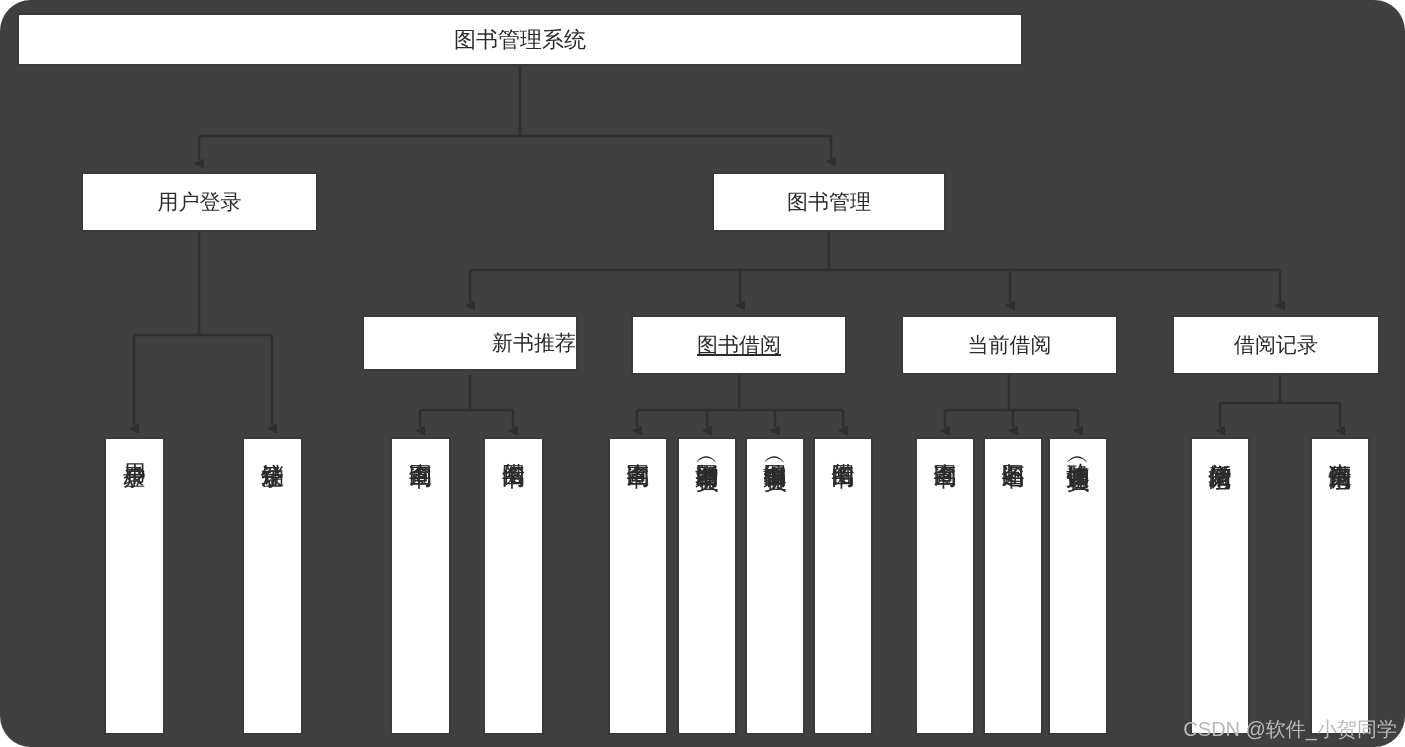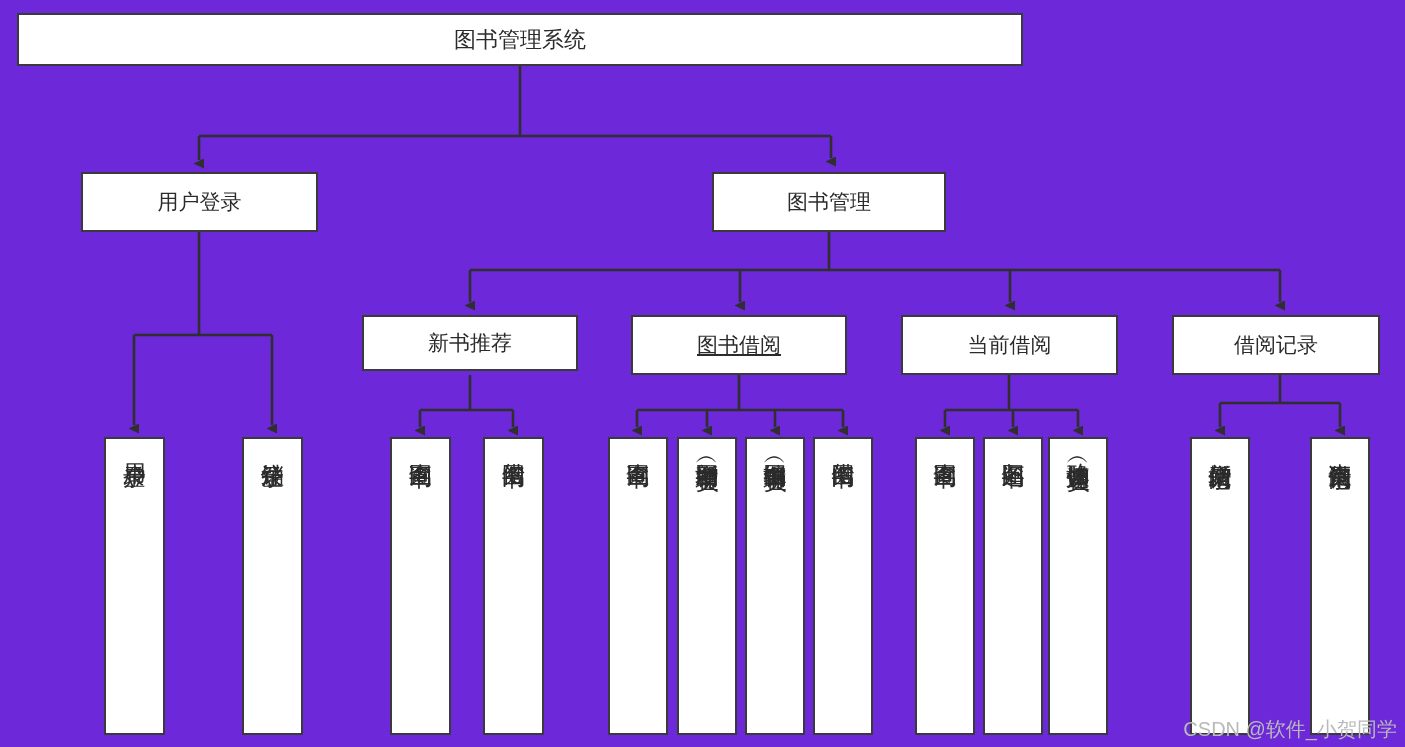--- a/index.html
+++ b/index.html
@@ -7,22 +7,23 @@
     padding: 0;
     background: #ffffff;
   }
   body {
     font-family: "Liberation Sans", "DejaVu Sans", sans-serif;
   }
   #canvas {
     position: relative;
     width: 1405px;
     height: 747px;
-    background: #6d28d9;
+    background: #404040;
     overflow: hidden;
+    border-radius: 31px;
   }
   #edges {
     position: absolute;
     left: 0;
     top: 0;
     width: 1405px;
     height: 747px;
     pointer-events: none;
   }
   .node {
@@ -132,21 +133,21 @@
     <span class="node-label">图书管理系统</span>
   </div>
 
   <div class="node horiz" style="left:81px; top:172px; width:237px; height:60px;">
     <span class="node-label">用户登录</span>
   </div>
   <div class="node horiz" style="left:712px; top:172px; width:234px; height:60px;">
     <span class="node-label">图书管理</span>
   </div>
 
-  <div class="node horiz" style="left:362px; top:315px; width:216px; height:56px;">
+  <div class="node horiz" style="left:362px; top:315px; width:216px; height:56px;justify-content:flex-end;">
     <span class="node-label">新书推荐</span>
   </div>
   <div class="node horiz" style="left:631px; top:315px; width:216px; height:60px;text-decoration:underline;">
     <span class="node-label">图书借阅</span>
   </div>
   <div class="node horiz" style="left:901px; top:315px; width:217px; height:60px;">
     <span class="node-label">当前借阅</span>
   </div>
   <div class="node horiz" style="left:1172px; top:315px; width:208px; height:60px;">
     <span class="node-label">借阅记录</span>

